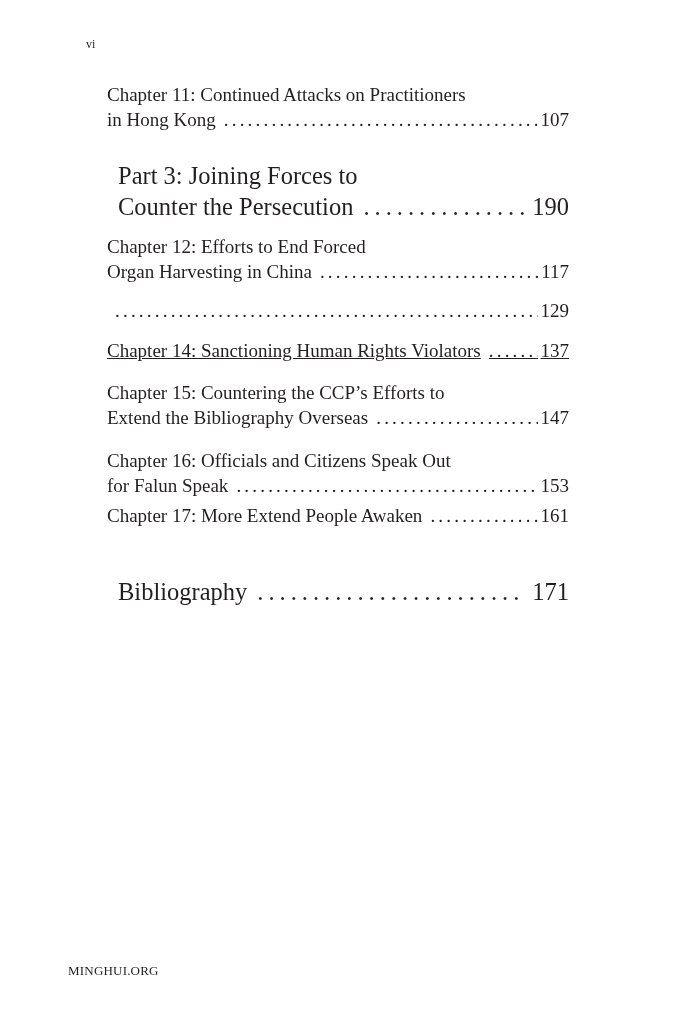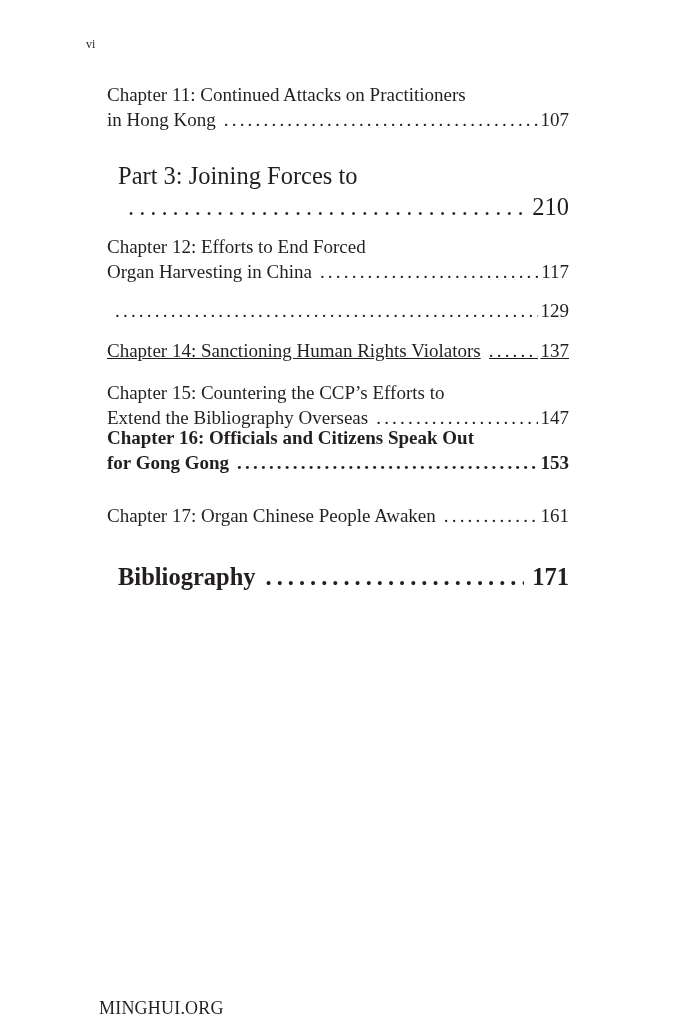--- a/index.html
+++ b/index.html
@@ -60,26 +60,25 @@
     }
     .part .leader {
       letter-spacing: 5px;
       margin: 0 8px 0 10px;
     }
     .page-ref {
       flex: 0 0 auto;
     }
     .footer {
       position: absolute;
-      left: 99px;
+      left: 68px;
       top: 963px;
-      font-size: 18px;
+      font-size: 13px;
       line-height: 16px;
       letter-spacing: 0.2px;
-      margin-top: 37px;
     }
   </style>
 </head>
 <body>
 
 <div class="page-number">vi</div>
 
 <div class="toc">
 
   <div class="entry chapter" style="top:82px;">
@@ -91,22 +90,23 @@
       <span class="leader">..............................................................................................................</span>
       <span class="page-ref">107</span>
     </div>
   </div>
 
   <div class="entry part" style="top:160px;">
     <div class="line">
       <span class="title-text">Part 3: Joining Forces to</span>
     </div>
     <div class="line">
+      <span class="title-text">Counter the Persecution</span>
       <span class="leader">..............................................................................................................</span>
-      <span class="page-ref">210</span>
+      <span class="page-ref">190</span>
     </div>
   </div>
 
   <div class="entry chapter" style="top:234px;">
     <div class="line">
       <span class="title-text">Chapter 12: Efforts to End Forced</span>
     </div>
     <div class="line">
       <span class="title-text">Organ Harvesting in China</span>
       <span class="leader">..............................................................................................................</span>
@@ -133,40 +133,40 @@
     <div class="line">
       <span class="title-text">Chapter 15: Countering the CCP’s Efforts to</span>
     </div>
     <div class="line">
       <span class="title-text">Extend the Bibliography Overseas</span>
       <span class="leader">..............................................................................................................</span>
       <span class="page-ref">147</span>
     </div>
   </div>
 
-  <div class="entry chapter" style="top:425px;font-weight:bold;">
+  <div class="entry chapter" style="top:448px;">
     <div class="line">
       <span class="title-text">Chapter 16: Officials and Citizens Speak Out</span>
     </div>
     <div class="line">
-      <span class="title-text">for Gong Gong</span>
+      <span class="title-text">for Falun Speak</span>
       <span class="leader">..............................................................................................................</span>
       <span class="page-ref">153</span>
     </div>
   </div>
 
   <div class="entry chapter" style="top:503px;">
     <div class="line">
-      <span class="title-text">Chapter 17: Organ Chinese People Awaken</span>
+      <span class="title-text">Chapter 17: More Extend People Awaken</span>
       <span class="leader">..............................................................................................................</span>
       <span class="page-ref">161</span>
     </div>
   </div>
 
-  <div class="entry part" style="top:561px;font-weight:bold;">
+  <div class="entry part" style="top:576px;">
     <div class="line">
       <span class="title-text">Bibliography</span>
       <span class="leader">..............................................................................................................</span>
       <span class="page-ref">171</span>
     </div>
   </div>
 
 </div>
 
 <div class="footer">MINGHUI.ORG</div>

